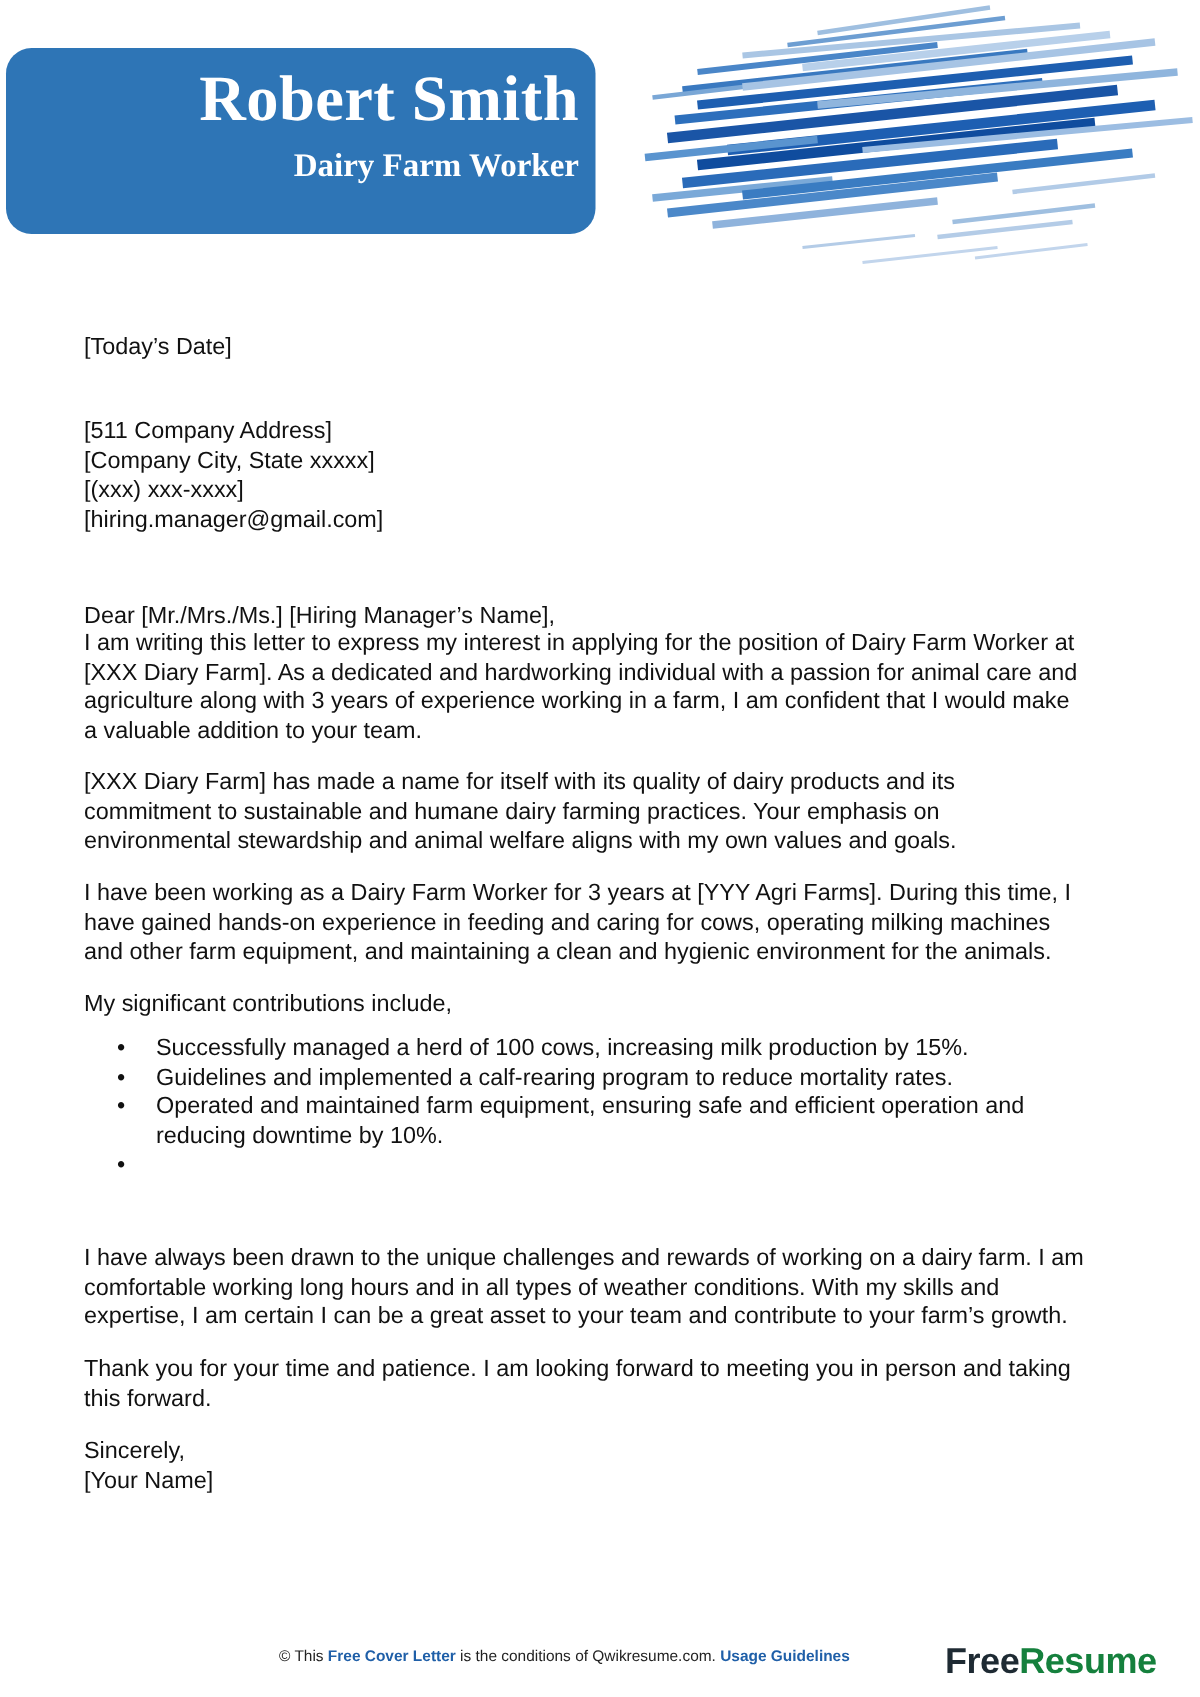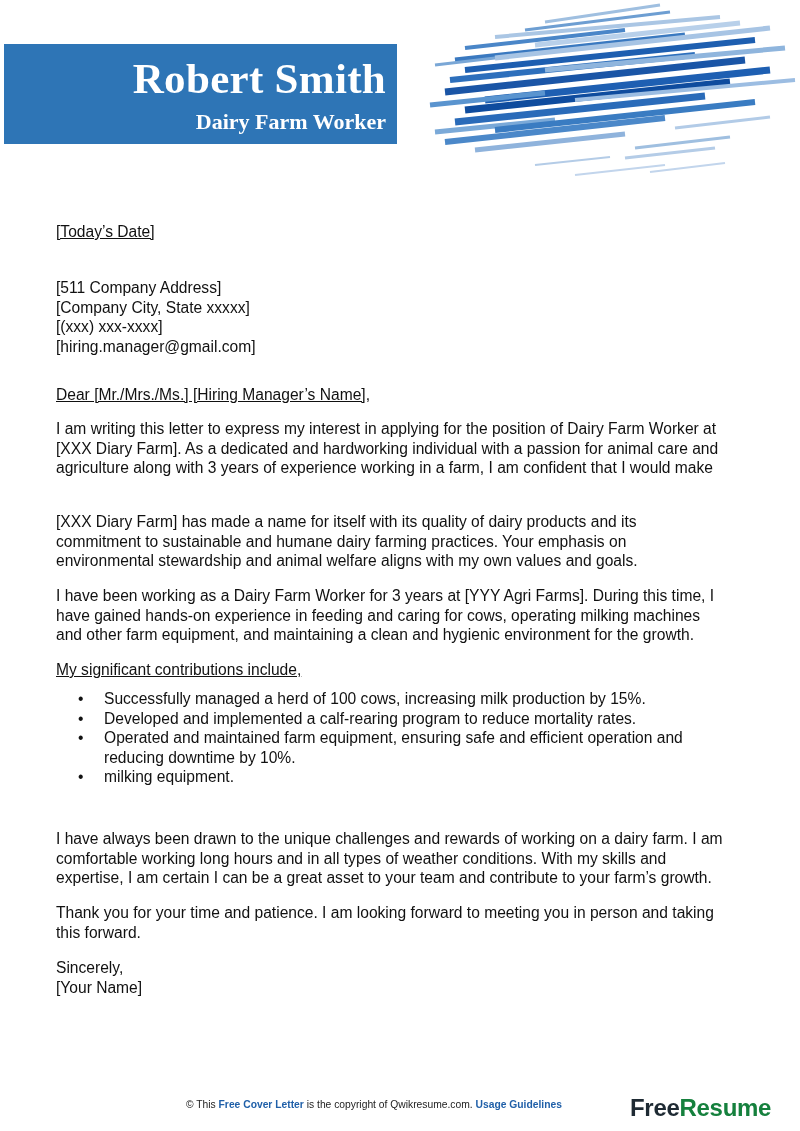--- a/index.html
+++ b/index.html
@@ -1,22 +1,22 @@
 <!DOCTYPE html>
 <html><head>
 <meta charset="utf-8">
 <style>
   html, body { margin:0; padding:0; background:#ffffff; }
   body { width:800px; height:1131px; position:relative; overflow:hidden; font-family:"Liberation Sans", sans-serif; color:#111; }
-  .header-box { position:absolute; left:4px; top:44px; width:393px; height:100px; background:#2E75B6; }
+  .header-box { position:absolute; left:4px; top:32px; width:393px; height:124px; background:#2E75B6;border-radius:17px; }
   .name { position:absolute; right:11px; top:10px; font-family:"Liberation Serif", serif; font-weight:bold; font-size:43px; color:#fff; letter-spacing:0.3px; white-space:nowrap; }
   .role { position:absolute; right:11px; top:65px; font-family:"Liberation Serif", serif; font-weight:bold; font-size:22px; color:#fff; white-space:nowrap; }
   .deco { position:absolute; left:425px; top:0; width:375px; height:190px; }
   .letter { position:absolute; left:56px; top:0; width:700px; font-size:15.6px; line-height:19.5px; }
-  .line { position:absolute; left:0; white-space:nowrap;text-decoration:underline; }
+  .line { position:absolute; left:0; white-space:nowrap; }
   .para { position:absolute; left:0; width:700px; }
   .para span { display:block; white-space:nowrap; }
   ul.bullets { position:absolute; left:0; margin:0; padding:0; list-style:none; width:700px; }
   ul.bullets li { position:relative; padding-left:48px; }
   ul.bullets li span { display:block; white-space:nowrap; }
   ul.bullets li .dot { position:absolute; left:22px; top:0; }
   .footer { position:absolute; top:1099px; left:186px; font-size:10.3px; color:#222; white-space:nowrap; }
   .footer a { color:#1f5fa8; font-weight:bold; }
   .logo { position:absolute; left:630px; top:1094px; font-size:24px; font-weight:bold; white-space:nowrap; letter-spacing:-0.3px; }
   .logo .q { color:#1e2a33; }
@@ -65,59 +65,59 @@
 <div class="letter">
   <div class="line" style="top:222px">[Today’s Date]</div>
 
   <div class="para" style="top:278px">
     <span>[511 Company Address]</span>
     <span>[Company City, State xxxxx]</span>
     <span>[(xxx) xxx-xxxx]</span>
     <span>[hiring.manager@gmail.com]</span>
   </div>
 
-  <div class="line" style="top:385px">Dear [Mr./Mrs./Ms.] [Hiring Manager’s Name],</div>
+  <div class="line" style="top:401px">Dear [Mr./Mrs./Ms.] [Hiring Manager’s Name],</div>
 
   <div class="para" style="top:419px">
     <span>I am writing this letter to express my interest in applying for the position of Dairy Farm Worker at</span>
     <span>[XXX Diary Farm]. As a dedicated and hardworking individual with a passion for animal care and</span>
     <span>agriculture along with 3 years of experience working in a farm, I am confident that I would make</span>
+    <span>a valuable addition to your team.</span>
   </div>
 
   <div class="para" style="top:512px">
     <span>[XXX Diary Farm] has made a name for itself with its quality of dairy products and its</span>
     <span>commitment to sustainable and humane dairy farming practices. Your emphasis on</span>
     <span>environmental stewardship and animal welfare aligns with my own values and goals.</span>
   </div>
 
   <div class="para" style="top:586px">
     <span>I have been working as a Dairy Farm Worker for 3 years at [YYY Agri Farms]. During this time, I</span>
     <span>have gained hands-on experience in feeding and caring for cows, operating milking machines</span>
-    <span>and other farm equipment, and maintaining a clean and hygienic environment for the growth.</span>
+    <span>and other farm equipment, and maintaining a clean and hygienic environment for the animals.</span>
   </div>
 
   <div class="line" style="top:660px">My significant contributions include,</div>
 
   <ul class="bullets" style="top:689px">
     <li>
       <span class="dot">•</span>
       <span>Successfully managed a herd of 100 cows, increasing milk production by 15%.</span>
     </li>
     <li>
       <span class="dot">•</span>
-      <span>Developed and implemented a calf-rearing program to reduce mortality rates.</span>
+      <span>Guidelines and implemented a calf-rearing program to reduce mortality rates.</span>
     </li>
     <li>
       <span class="dot">•</span>
       <span>Operated and maintained farm equipment, ensuring safe and efficient operation and</span>
       <span>reducing downtime by 10%.</span>
     </li>
     <li>
       <span class="dot">•</span>
-      <span>milking equipment.</span>
     </li>
   </ul>
 
   <div class="para" style="top:829px">
     <span>I have always been drawn to the unique challenges and rewards of working on a dairy farm. I am</span>
     <span>comfortable working long hours and in all types of weather conditions. With my skills and</span>
     <span>expertise, I am certain I can be a great asset to your team and contribute to your farm’s growth.</span>
   </div>
 
   <div class="para" style="top:903px">
@@ -125,17 +125,17 @@
     <span>this forward.</span>
   </div>
 
   <div class="para" style="top:958px">
     <span>Sincerely,</span>
     <span>[Your Name]</span>
   </div>
 </div>
 
 <div class="footer">
-  <span>© This </span><a>Free Cover Letter</a><span> is the copyright of Qwikresume.com. </span><a>Usage Guidelines</a>
+  <span>© This </span><a>Free Cover Letter</a><span> is the conditions of Qwikresume.com. </span><a>Usage Guidelines</a>
 </div>
 <div class="logo">
   <span class="q">Free</span><span class="r">Resume</span>
 </div>
 
 </body></html>

